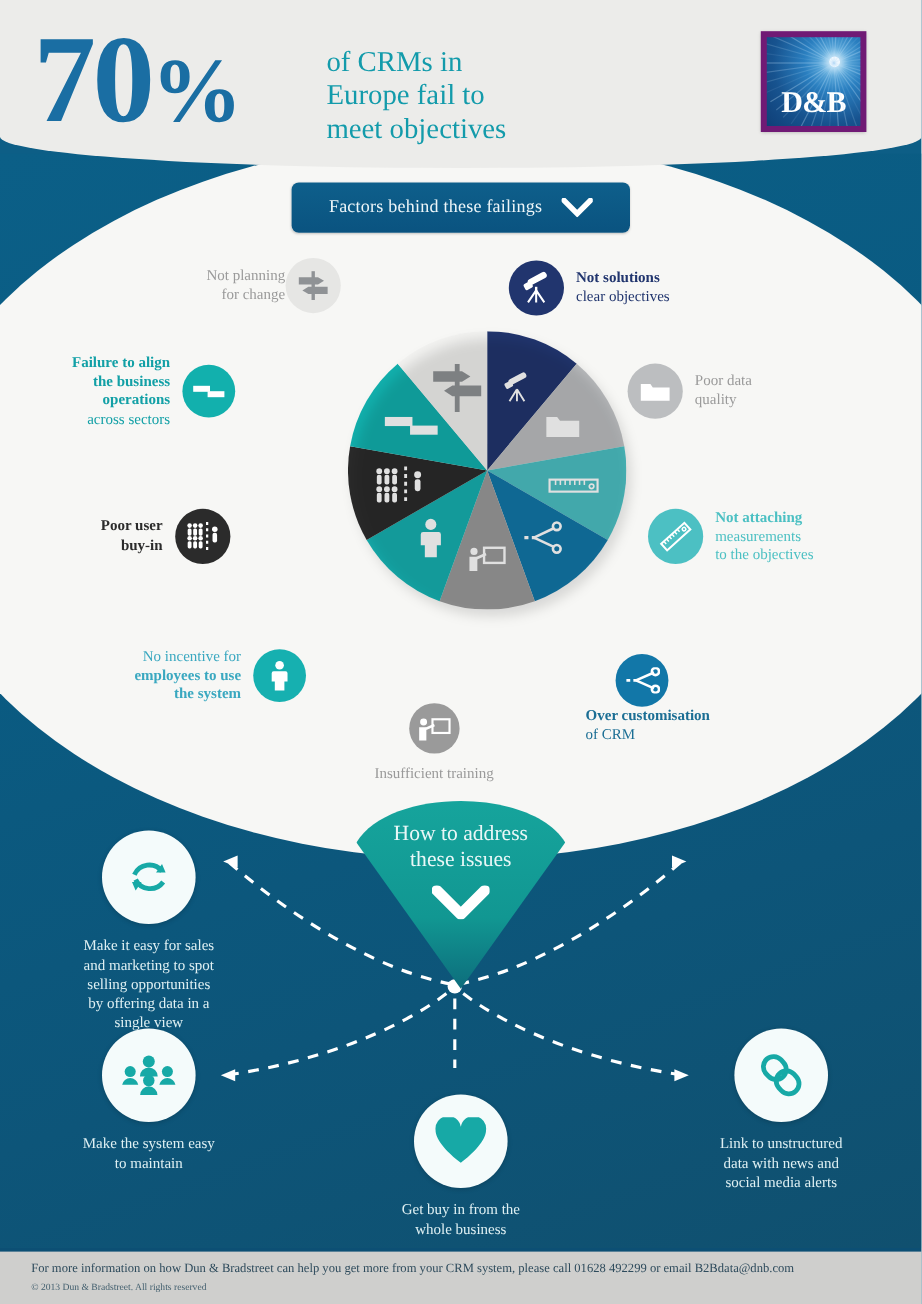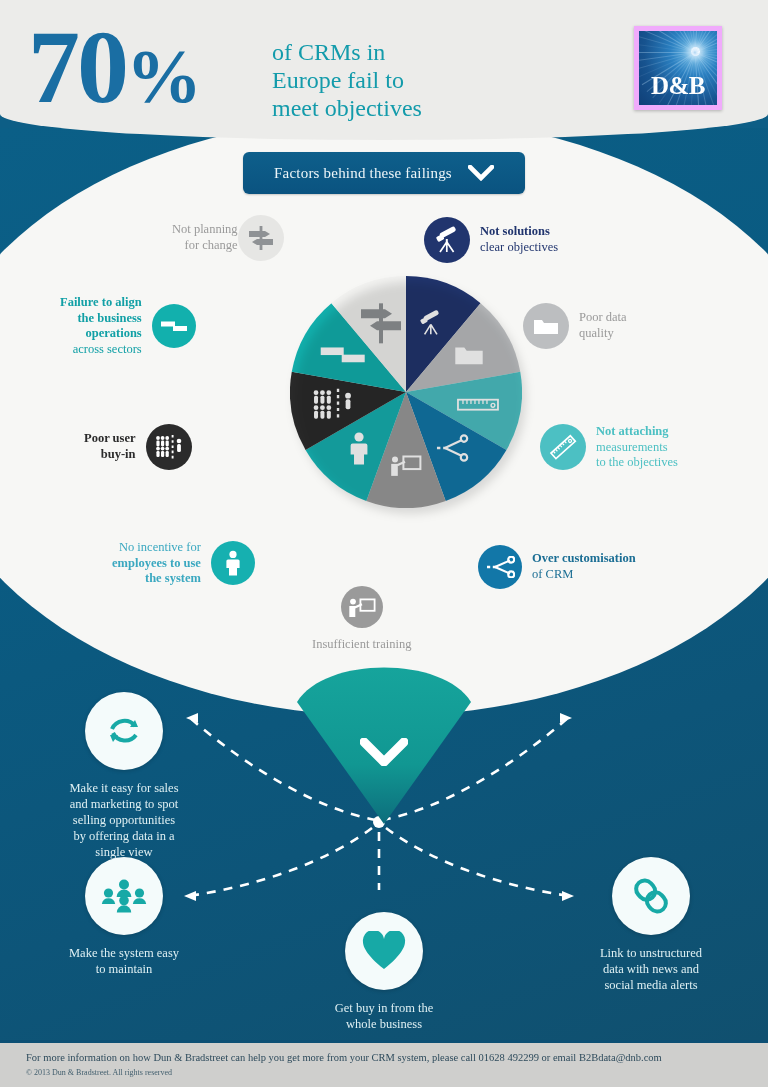--- a/index.html
+++ b/index.html
@@ -38,21 +38,21 @@
   }
   .pct .num { font-size:104px; }
   .pct .sym { font-size:76px; }
   .headline {
     position:absolute; left:272px; top:38px;
     font-size:24px; line-height:1.17; color:#139bab;
     font-family:"Liberation Serif", serif;
   }
   .dnb-logo {
     position:absolute; left:634px; top:26px; width:88px; height:84px;
-    background:#f0abfc; padding:5px;
+    background:#701a75; padding:5px;
     box-shadow:0 1px 3px rgba(0,0,0,.25);
   }
   .dnb-inner {
     width:100%; height:100%; position:relative; overflow:hidden;
     background:radial-gradient(circle at 72% 28%, #7fc8ef 0%, #2a7fc0 32%, #17538f 66%, #0f3f77 100%);
   }
   .dnb-inner .ray {
     position:absolute; left:72%; top:28%;
     width:62px; height:1px; background:rgba(190,225,250,.55);
     transform-origin:0 50%;
@@ -436,21 +436,21 @@
       <div style="font-weight:bold;">the system</div>
     </div>
     <div class="bubble" style="width:44px;height:44px;background:#16b0b0;">
       <svg width="18" height="26" viewBox="0 0 18 26">
         <circle cx="9" cy="4.4" r="3.6" fill="#fff"></circle>
         <path d="M4 9.4 h10 a1.6 1.6 0 0 1 1.6 1.6 v7 h-2.6 v7.4 h-8 V18 H2.4 v-7 A1.6 1.6 0 0 1 4 9.4 z" fill="#fff"></path>
       </svg>
     </div>
   </div>
 
-  <div class="factor" style="left:478px; top:545px;">
+  <div class="factor" style="left:478px; top:545px;flex-direction:column;">
     <div class="bubble" style="width:44px;height:44px;background:#1277a8;">
       <svg width="30" height="22" viewBox="0 0 30 22">
         <path d="M2 11 h9" stroke="#fff" stroke-width="2.4" stroke-dasharray="3.2 2.6"></path>
         <path d="M10 11 L25 4.4" stroke="#fff" stroke-width="2.1" fill="none"></path>
         <path d="M10 11 L25 17.6" stroke="#fff" stroke-width="2.1" fill="none"></path>
         <circle cx="26.2" cy="3.6" r="3" fill="none" stroke="#fff" stroke-width="2.1"></circle>
         <circle cx="26.2" cy="18.4" r="3" fill="none" stroke="#fff" stroke-width="2.1"></circle>
       </svg>
     </div>
     <div class="txt" style="color:#1b6e94; margin-left:10px;">
@@ -494,20 +494,24 @@
     <svg width="174" height="160" viewBox="0 0 174 160">
       <defs>
         <linearGradient id="wg" x1="0" y1="0" x2="0" y2="1">
           <stop offset="0%" stop-color="#16a49c"></stop>
           <stop offset="62%" stop-color="#119792"></stop>
           <stop offset="100%" stop-color="#0d6d7c"></stop>
         </linearGradient>
       </defs>
       <path d="M0 36 C 28 -10, 146 -10, 174 36 L 87 158 Z" fill="url(#wg)"></path>
     </svg>
+    <div class="wedge-label">
+      <div>How to address</div>
+      <div>these issues</div>
+    </div>
     <div class="wedge-chev">
       <svg width="48" height="28" viewBox="0 0 48 28">
           <path d="M4 4 L24 24 L44 4" stroke="#ffffff" stroke-width="9" fill="none" stroke-linecap="round" stroke-linejoin="round"></path>
         </svg>
     </div>
   </div>
 
   <div class="sol" style="left:26px; top:692px; width:196px;">
     <div class="sol-circle">
       <svg width="44" height="44" viewBox="0 0 44 44">

